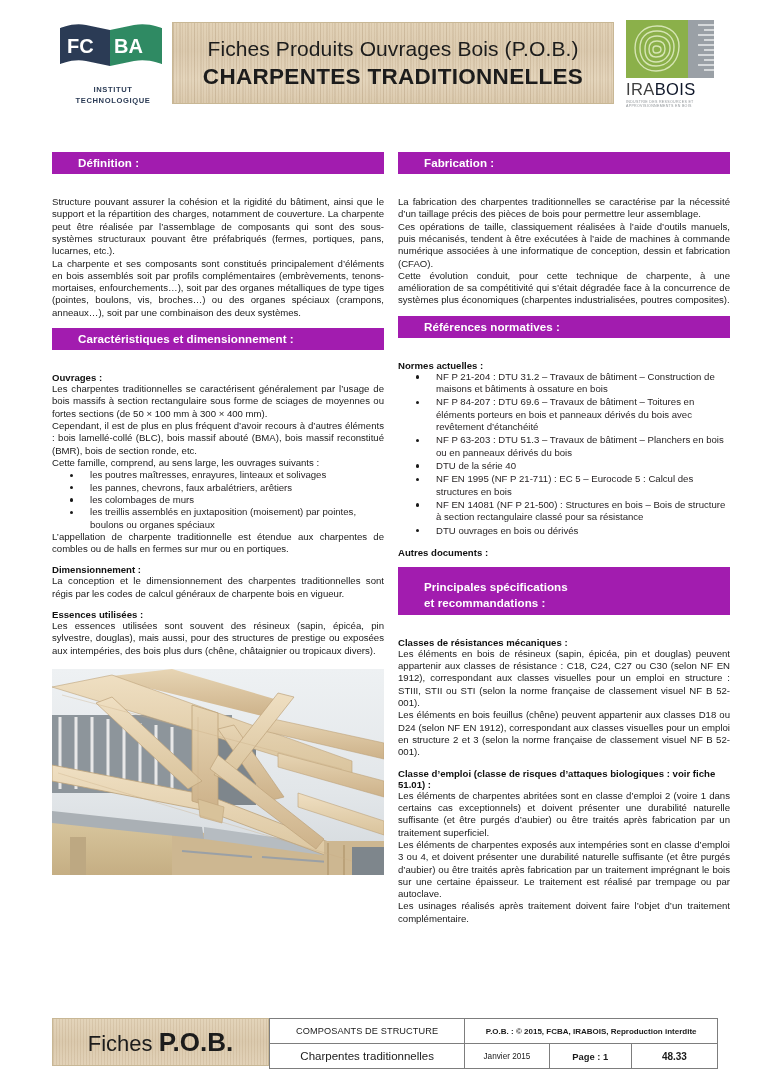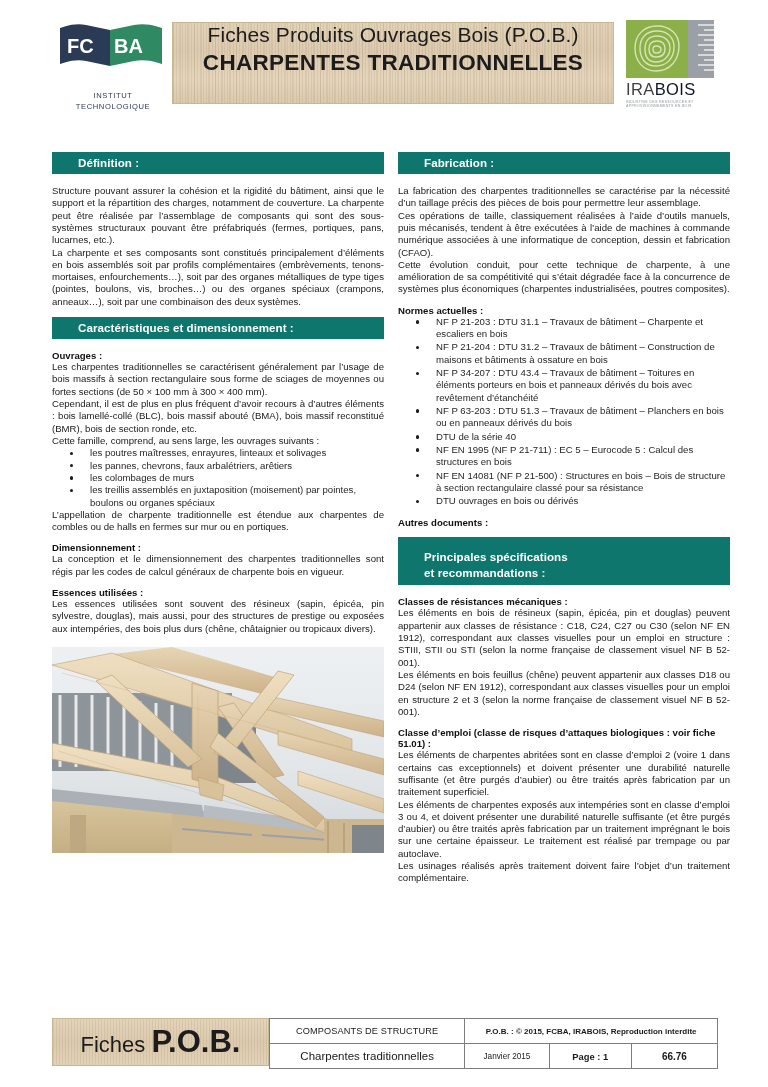--- a/index.html
+++ b/index.html
@@ -30,24 +30,24 @@
     text-align: center;
   }
   .fcba-flag {
     position: relative;
     width: 110px;
     height: 46px;
     margin: 0 auto;
   }
   .fcba-flag svg { display:block; }
   .fcba-sub {
-    margin-top: 22px;
+    margin-top: 16px;
     font-size: 7.6px;
     letter-spacing: 0.6px;
-    font-weight: normal;
+    font-weight: bold;
     color: #2b3b55;
     line-height: 1.45;
   }
 
   .title-plate {
     position: absolute;
     left: 172px; top: 22px;
     width: 440px;
     height: 80px;
     background:
@@ -59,20 +59,21 @@
       repeating-linear-gradient(90deg,
         rgba(120,92,58,0.10) 0px,
         rgba(120,92,58,0.10) 1px,
         rgba(255,255,255,0) 1px,
         rgba(255,255,255,0) 7px),
       linear-gradient(180deg, #e2d2b7 0%, #dccbb0 35%, #e4d5bc 70%, #dbcaae 100%);
     border: 1px solid #c8b795;
     display: flex;
     flex-direction: column;
     align-items: center;
+    justify-content: center;
   }
   .title-line1 {
     font-size: 21px;
     color: #1c1c1c;
     letter-spacing: 0.1px;
     margin-bottom: 3px;
   }
   .title-line2 {
     font-size: 22.5px;
     font-weight: bold;
@@ -104,27 +105,27 @@
   
   .col {
     position: absolute;
     top: 152px;
     width: 332px;
   }
   .col-left  { left: 52px; }
   .col-right { left: 398px; }
 
   .sec-head {
-    background: #0f766e;
+    background: #a21caf;
     color: #ffffff;
     font-size: 11.6px;
     font-weight: bold;
     padding: 3px 0 3px 26px;
     line-height: 1.38;
-    margin-bottom: 11px;
+    margin-bottom: 22px;
     letter-spacing: 0.05px;
   }
   .sec-head.two-line { padding-top: 12px; padding-bottom: 4px; }
 
   p.body, .body {
     font-size: 9.6px;
     line-height: 1.285;
     text-align: justify;
     margin: 0;
     color: #1a1a1a;
@@ -195,21 +196,21 @@
     box-sizing: border-box;
     display: flex;
     align-items: center;
     justify-content: center;
   }
   .foot-brand-text {
     font-size: 22px;
     color: #1c1c1c;
     white-space: nowrap;
   }
-  .foot-brand-text b { font-weight: bold; font-size: 31px; }
+  .foot-brand-text b { font-weight: bold; font-size: 26px; }
 
   .foot-table {
     flex: 1;
     border-collapse: collapse;
     table-layout: fixed;
   }
   .foot-table td {
     border: 1px solid #7d7d7d;
     text-align: center;
     vertical-align: middle;
@@ -396,25 +397,25 @@
 
 <div class="col col-right">
 
   <div class="sec-head">Fabrication :</div>
   <p class="body">La fabrication des charpentes traditionnelles se caractérise par la nécessité d’un taillage précis des pièces de bois pour permettre leur assemblage.</p>
   <p class="body">Ces opérations de taille, classiquement réalisées à l’aide d’outils manuels, puis mécanisés, tendent à être exécutées à l’aide de machines à commande numérique associées à une informatique de conception, dessin et fabrication (CFAO).</p>
   <p class="body">Cette évolution conduit, pour cette technique de charpente, à une amélioration de sa compétitivité qui s’était dégradée face à la concurrence de systèmes plus économiques (charpentes industrialisées, poutres composites).</p>
 
   <div class="gap"></div>
 
+  <div class="sec-head">Références normatives :</div>
   <div class="lead">Normes actuelles :</div>
   <ul class="bul norm">
-    <li>NF P 21-203 : DTU 31.1 – Travaux de bâtiment – Charpente et escaliers en bois</li>
     <li>NF P 21-204 : DTU 31.2 – Travaux de bâtiment – Construction de maisons et bâtiments à ossature en bois</li>
-    <li>NF P 34-207 : DTU 43.4 – Travaux de bâtiment – Toitures en éléments porteurs en bois et panneaux dérivés du bois avec revêtement d’étanchéité</li>
+    <li>NF P 84-207 : DTU 69.6 – Travaux de bâtiment – Toitures en éléments porteurs en bois et panneaux dérivés du bois avec revêtement d’étanchéité</li>
     <li>NF P 63-203 : DTU 51.3 – Travaux de bâtiment – Planchers en bois ou en panneaux dérivés du bois</li>
     <li>DTU de la série 40</li>
     <li>NF EN 1995 (NF P 21-711) : EC 5 – Eurocode 5 : Calcul des structures en bois</li>
     <li>NF EN 14081 (NF P 21-500) : Structures en bois – Bois de structure à section rectangulaire classé pour sa résistance</li>
     <li>DTU ouvrages en bois ou dérivés</li>
   </ul>
 
   <div class="gap"></div>
 
   <div class="lead">Autres documents :</div>
@@ -445,17 +446,17 @@
   <table class="foot-table">
     <tbody>
       <tr>
         <td class="fc-title" colspan="1" style="width:196px">COMPOSANTS DE STRUCTURE</td>
         <td class="fc-copy" colspan="3">P.O.B. : © 2015, FCBA, IRABOIS, Reproduction interdite</td>
       </tr>
       <tr>
         <td class="fc-sub">Charpentes traditionnelles</td>
         <td class="fc-date" style="width:84px">Janvier 2015</td>
         <td class="fc-page" style="width:82px">Page : 1</td>
-        <td class="fc-ref" style="width:86px">66.76</td>
+        <td class="fc-ref" style="width:86px">48.33</td>
       </tr>
     </tbody>
   </table>
 </div>
 
 </body></html>

